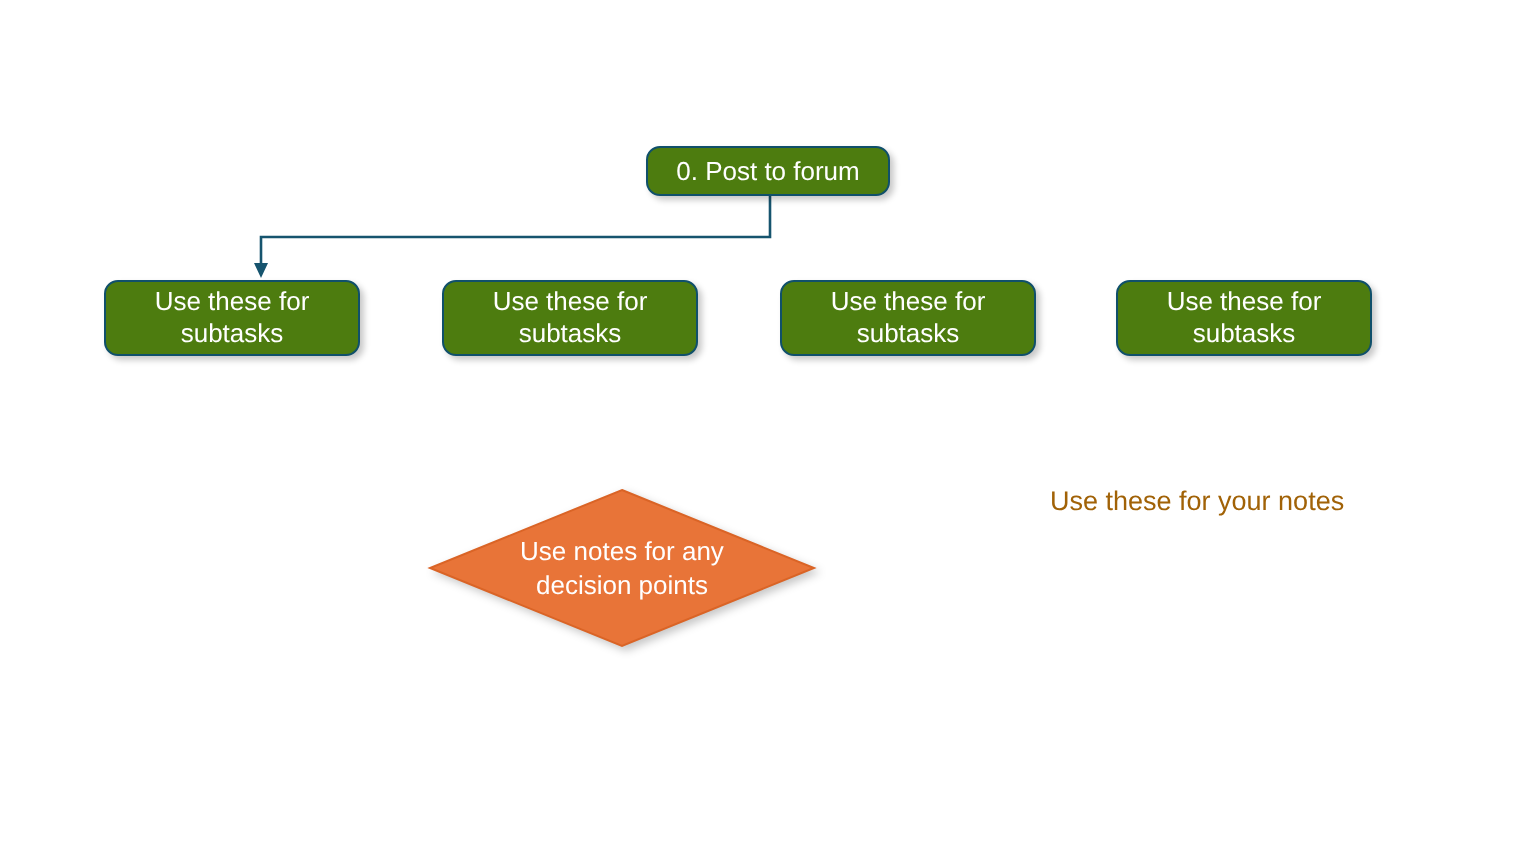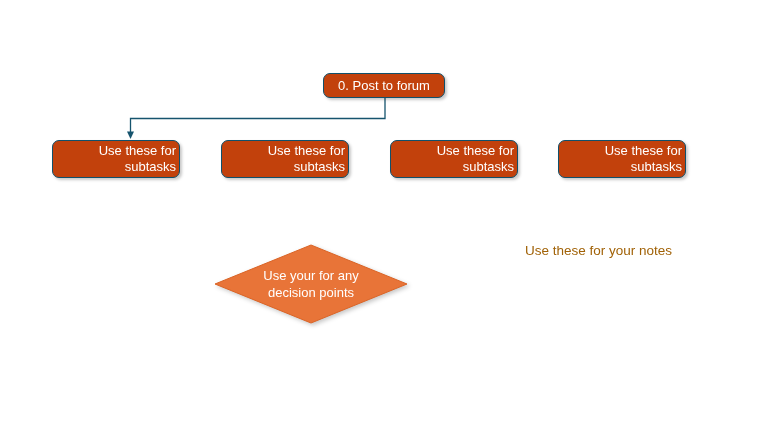--- a/index.html
+++ b/index.html
@@ -10,28 +10,28 @@
   }
   .canvas {
     position: relative;
     width: 768px;
     height: 433px;
     background: #ffffff;
     overflow: hidden;
   }
   .node {
     position: absolute;
-    background: #c2410c;
+    background: #4d7c0f;
     border: 1px solid #10506b;
     border-radius: 7px;
     color: #ffffff;
     display: flex;
     align-items: center;
     justify-content: center;
-    text-align: right;
+    text-align: center;
     font-size: 13px;
     line-height: 16px;
     box-shadow: 2px 2px 3px rgba(0,0,0,0.22);
     box-sizing: border-box;
   }
   .node-root {
     left: 323px;
     top: 73px;
     width: 122px;
     height: 25px;
@@ -125,19 +125,19 @@
   </div>
   <div class="node node-subtask pos-4">
     <span class="label-inner">Use these for subtasks</span>
   </div>
 
   <div class="diamond-wrap">
     <svg class="diamond-svg" viewBox="0 0 196 82" xmlns="http://www.w3.org/2000/svg">
       <polygon points="98,2 194,41 98,80 2,41" fill="#e87438" stroke="#da6426" stroke-width="1"></polygon>
     </svg>
     <div class="diamond-label">
-      <span class="label-inner">Use your for any decision points</span>
+      <span class="label-inner">Use notes for any decision points</span>
     </div>
   </div>
 
   <div class="note-text">Use these for your notes</div>
 
 </div>
 
 </body></html>

